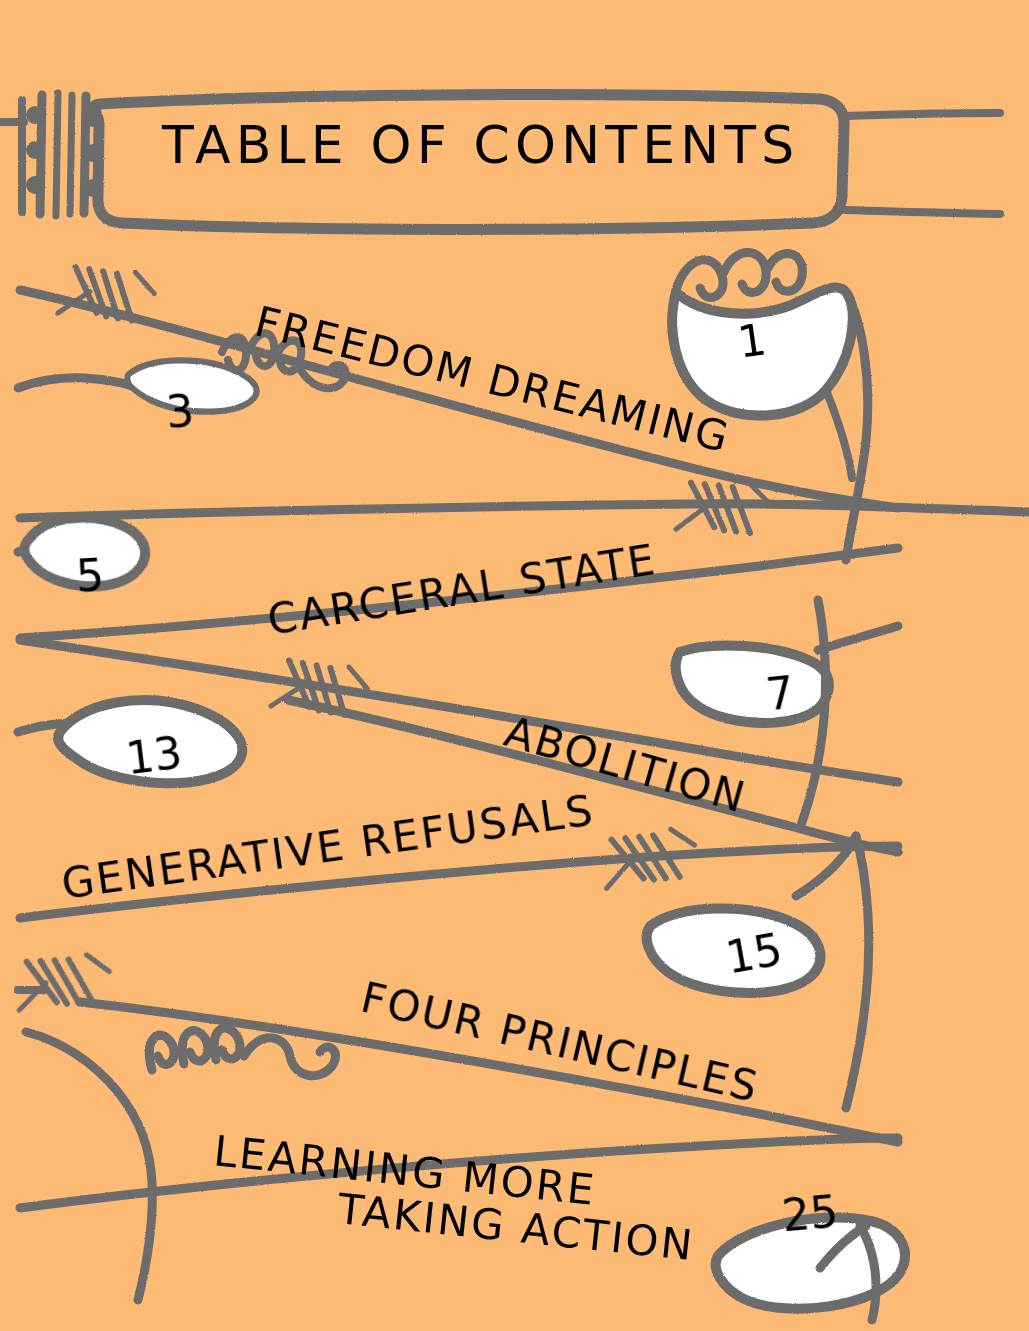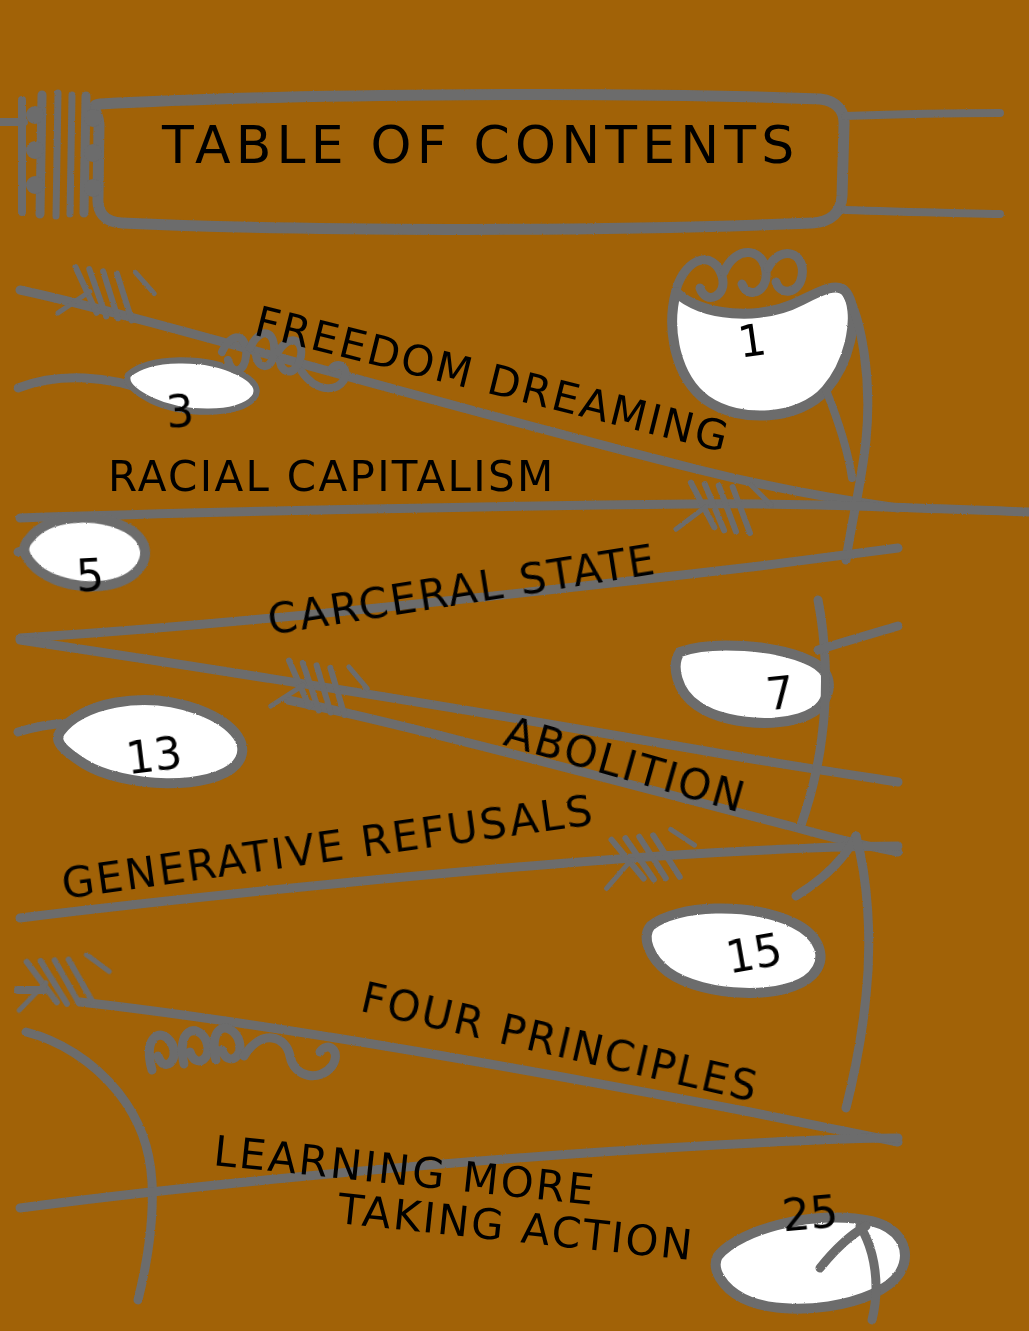--- a/index.html
+++ b/index.html
@@ -8,21 +8,21 @@
     padding: 0;
     background: #ffffff;
   }
   body {
     font-family: "DejaVu Sans", sans-serif;
   }
   #page {
     position: relative;
     width: 1029px;
     height: 1331px;
-    background: #a16207;
+    background: #fdba74;
     overflow: hidden;
   }
   #art {
     position: absolute;
     left: 0;
     top: 0;
     width: 1029px;
     height: 1331px;
   }
   .toc-label {
@@ -189,21 +189,20 @@
       </g>
       <path d="M860,1226 C 876,1252 880,1288 872,1320" stroke-width="9"></path>
       <path d="M820,1268 C 836,1248 852,1234 866,1226" stroke-width="9"></path>
     </g>
   </svg>
 
   <div class="banner-title" style="left:162px; top:115px; font-size:52px;">TABLE OF CONTENTS</div>
 
   <div class="toc-label" style="left:256px; top:296px; font-size:42px; transform:rotate(14deg);">FREEDOM DREAMING</div>
 
-  <div class="toc-label" style="left:108px; top:452px; font-size:42px; transform:rotate(0deg);">RACIAL CAPITALISM</div>
 
   <div class="toc-label" style="left:268px; top:596px; font-size:42px; transform:rotate(-9deg);">CARCERAL STATE</div>
 
   <div class="toc-label" style="left:506px; top:706px; font-size:42px; transform:rotate(16deg);">ABOLITION</div>
 
   <div class="toc-label" style="left:62px; top:860px; font-size:42px; transform:rotate(-8deg);">GENERATIVE REFUSALS</div>
 
   <div class="toc-label" style="left:362px; top:972px; font-size:42px; transform:rotate(13deg);">FOUR PRINCIPLES</div>
 
   <div class="toc-label" style="left:214px; top:1126px; font-size:42px; transform:rotate(6deg);">LEARNING MORE</div>

